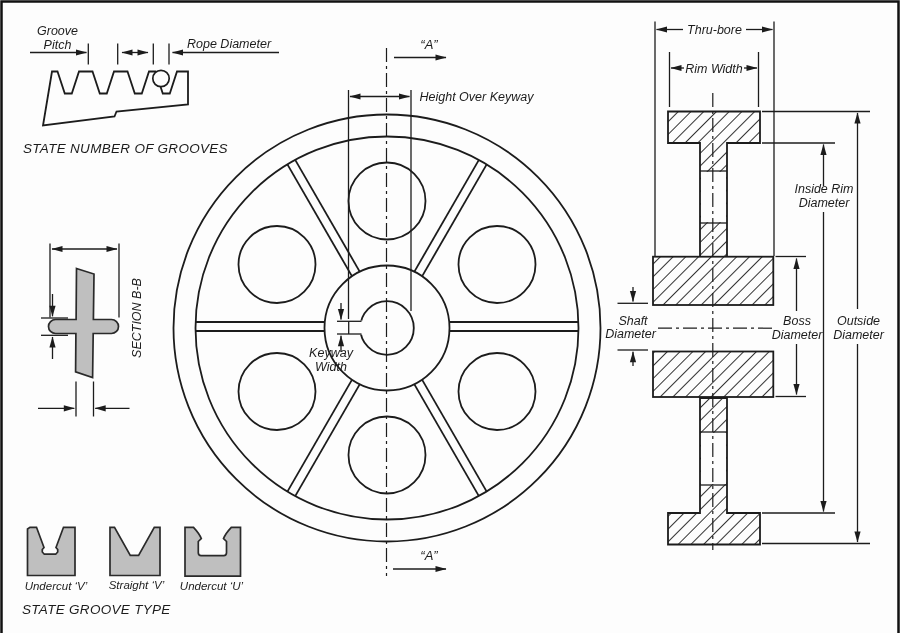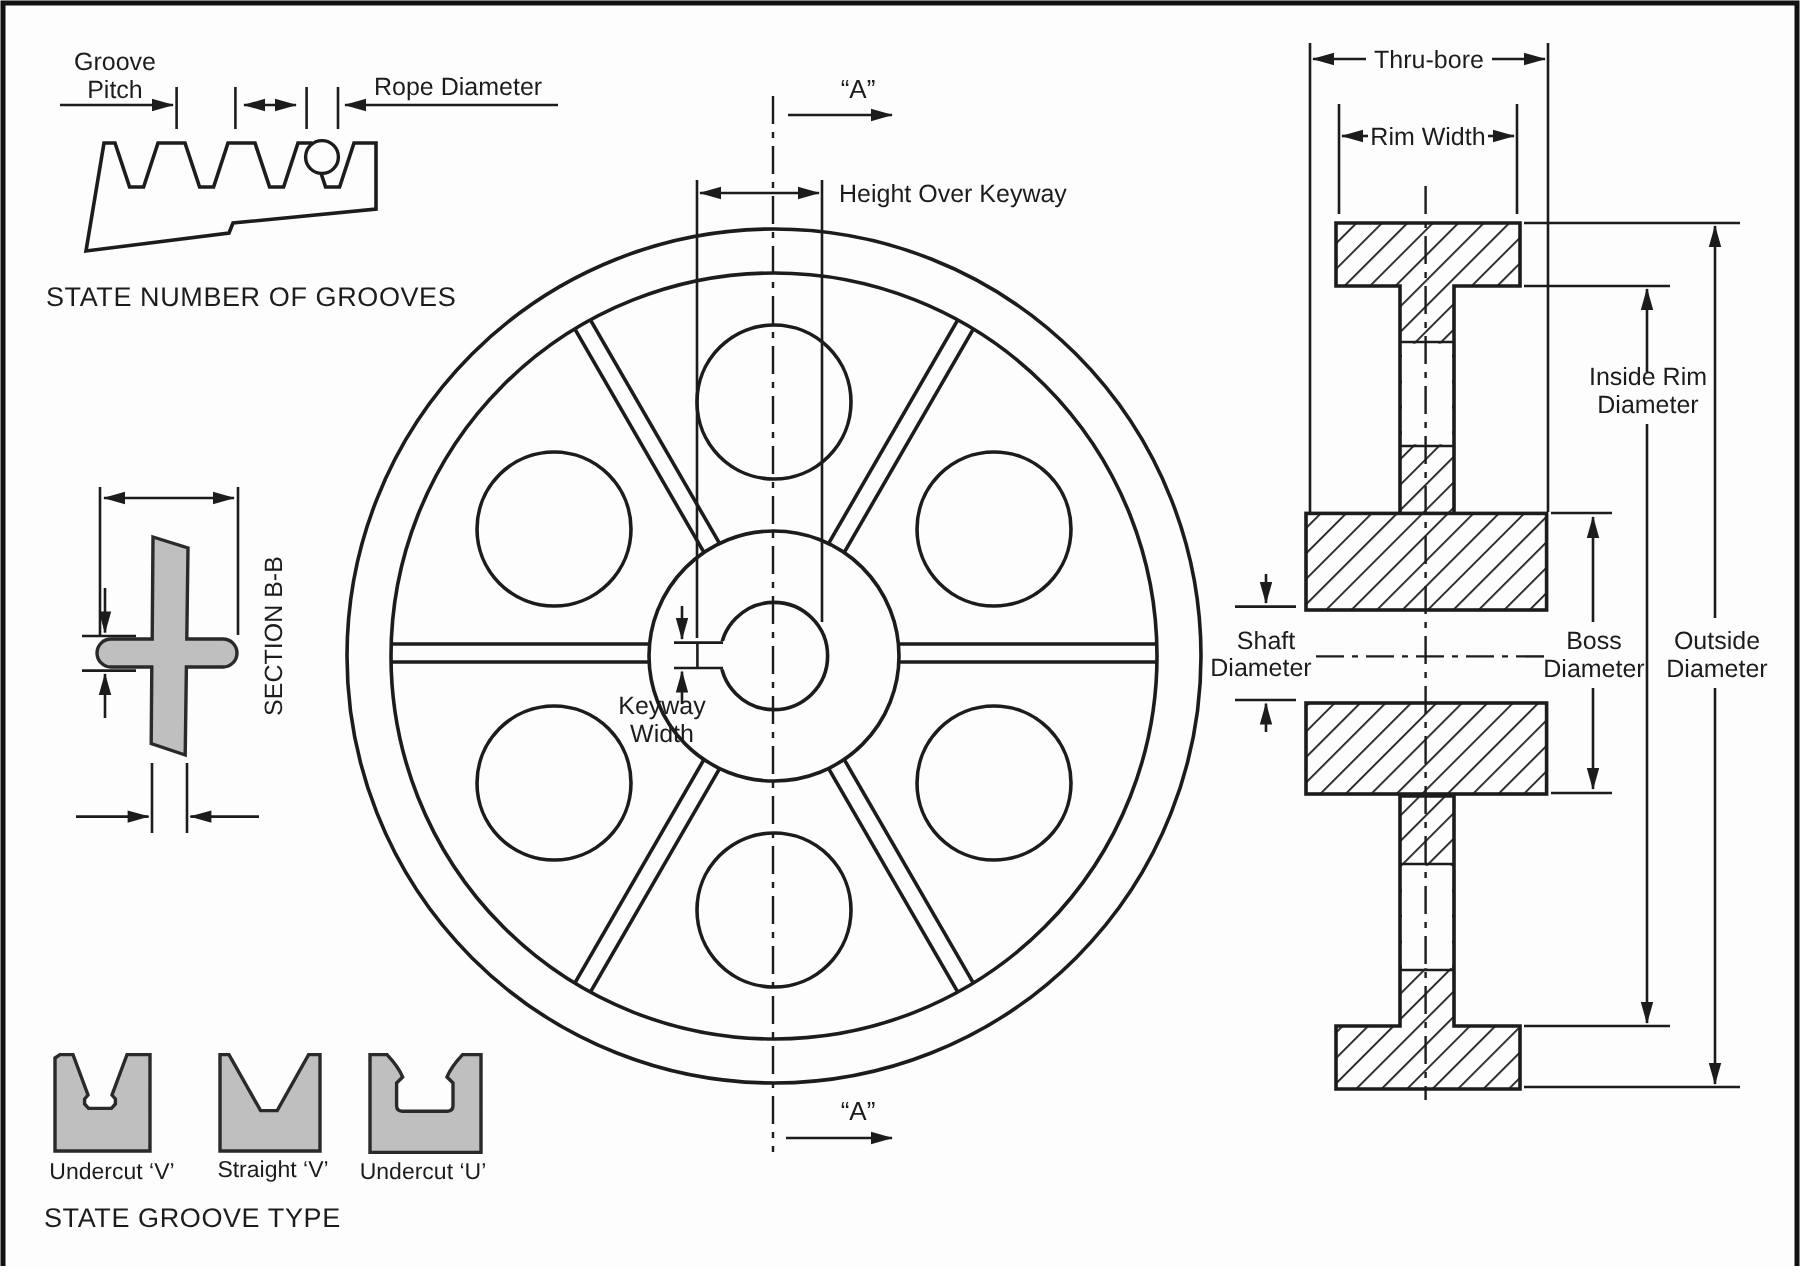--- a/index.html
+++ b/index.html
@@ -1,16 +1,16 @@
 <!DOCTYPE html>
 <html><head>
 <meta charset="utf-8">
 <style>
   html,body{margin:0;padding:0;background:#ffffff;}
-  .stage{width:900px;height:633px;position:relative;background:#fdfdfd;}
+  .stage{width:900px;height:633px;position:relative;background:#fdfdfd;font-style:italic;}
   svg{display:block;}
   text{font-family:"Liberation Sans","DejaVu Sans",sans-serif;fill:#1c1c1c;}
   .lbl{font-size:12.5px;}
   .lbl-sm{font-size:11.5px;}
   .caption{font-size:13.5px;letter-spacing:.3px;}
   .alabel{font-size:13px;}
   .outline{fill:none;stroke:#1c1c1c;stroke-width:1.8;}
   .thin{stroke:#1c1c1c;stroke-width:1.3;fill:none;}
   .cline{stroke:#1c1c1c;stroke-width:1.2;fill:none;stroke-dasharray:14 4 3 4;}
   .hatched{fill:url(#hatch);stroke:#1c1c1c;stroke-width:1.8;}

